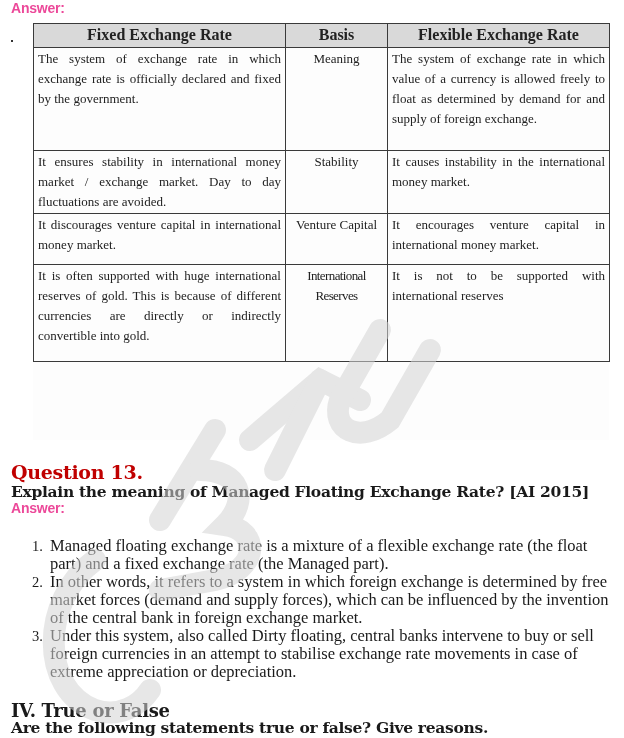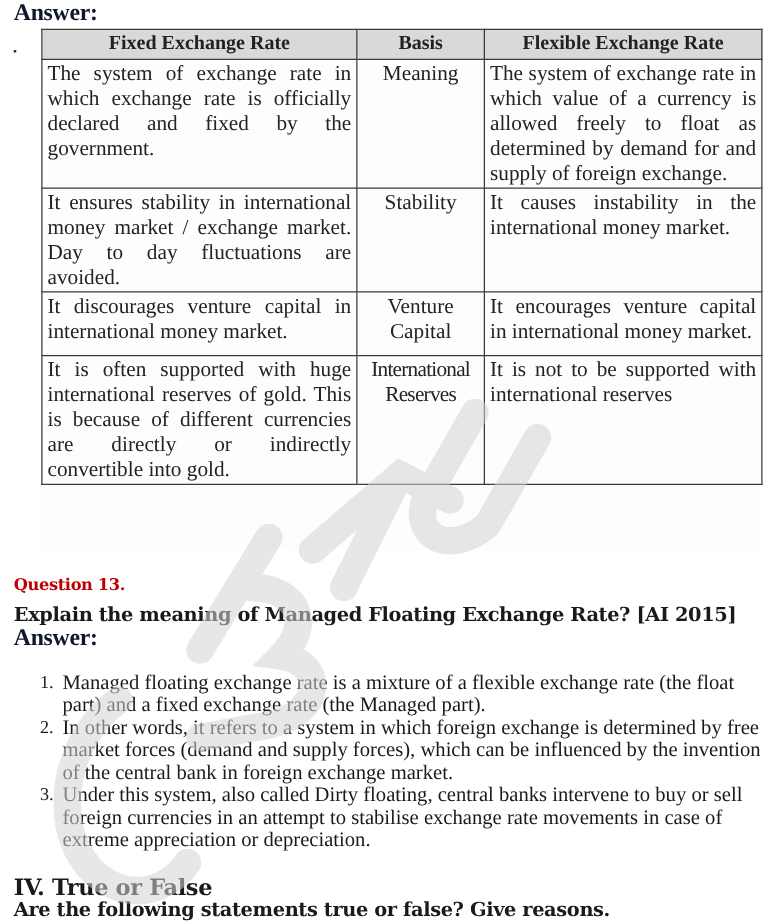--- a/index.html
+++ b/index.html
@@ -11,24 +11,24 @@
       width: 624px;
       height: 738px;
       position: relative;
       overflow: hidden;
       font-family: "DejaVu Serif", "Liberation Serif", serif;
       color: #1a1a1a;
     }
     .answer-label {
       position: absolute;
       left: 11px;
-      font-family: Liberation Serif, serif;
-      font-weight: bold;
-      font-size: 19px;
-      color: #0f172a;
+      font-family: Liberation Sans, sans-serif;
+      font-weight: bold;
+      font-size: 14px;
+      color: #ec4899;
       letter-spacing: -0.2px;
     }
     .scan-dot {
       position: absolute;
       left: 11px;
       top: 40px;
       width: 2px;
       height: 2px;
       background: #333;
     }
@@ -57,21 +57,21 @@
     table.cmp th {
       background: #d9d9d9;
       font-weight: bold;
       font-size: 16px;
       text-align: center;
       height: 20px;
       padding-top: 2px;
       padding-bottom: 1px;
     }
     table.cmp td {
-      font-size: 17px;
+      font-size: 13px;
       line-height: 20px;
     }
     table.cmp td.left,
     table.cmp td.right {
       text-align: justify;
     }
     table.cmp td.basis {
       text-align: center;
       line-height: 20px;
       padding-left: 1px;
@@ -98,21 +98,21 @@
       height: 738px;
       pointer-events: none;
     }
 
     .question-label {
       position: absolute;
       left: 11px;
       top: 461px;
       font-family: "DejaVu Serif", serif;
       font-weight: bold;
-      font-size: 13px;
+      font-size: 19px;
       color: #c00000;
       letter-spacing: -0.3px;
     }
     .question-text {
       position: absolute;
       left: 11px;
       top: 482px;
       font-family: "DejaVu Serif", serif;
       font-weight: bold;
       font-size: 15.5px;

